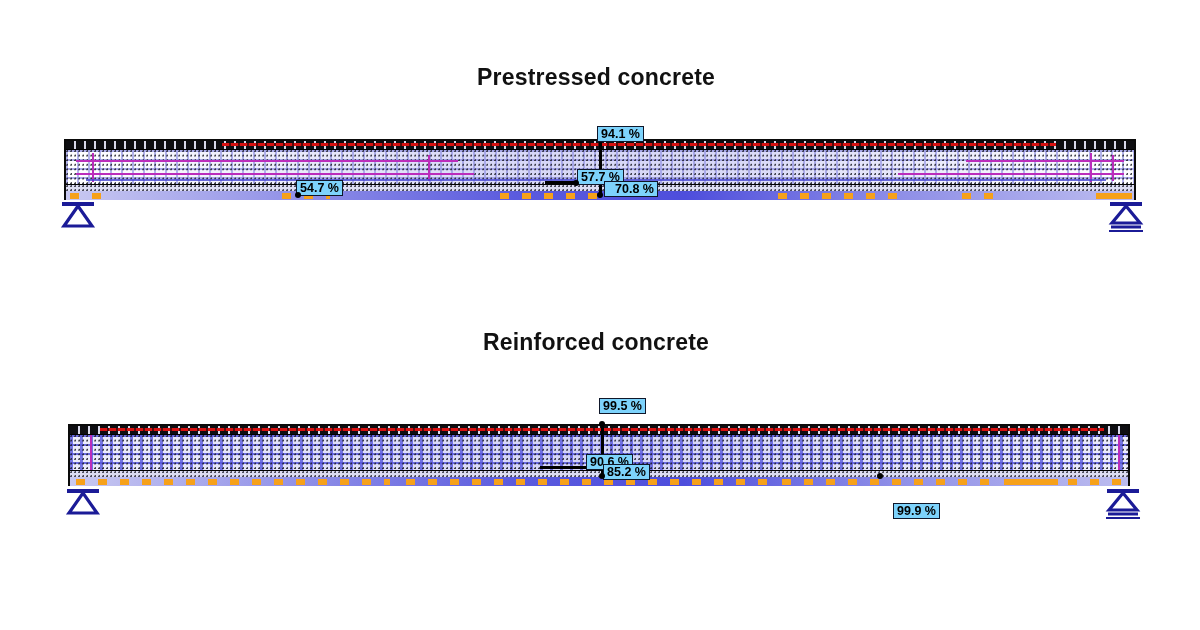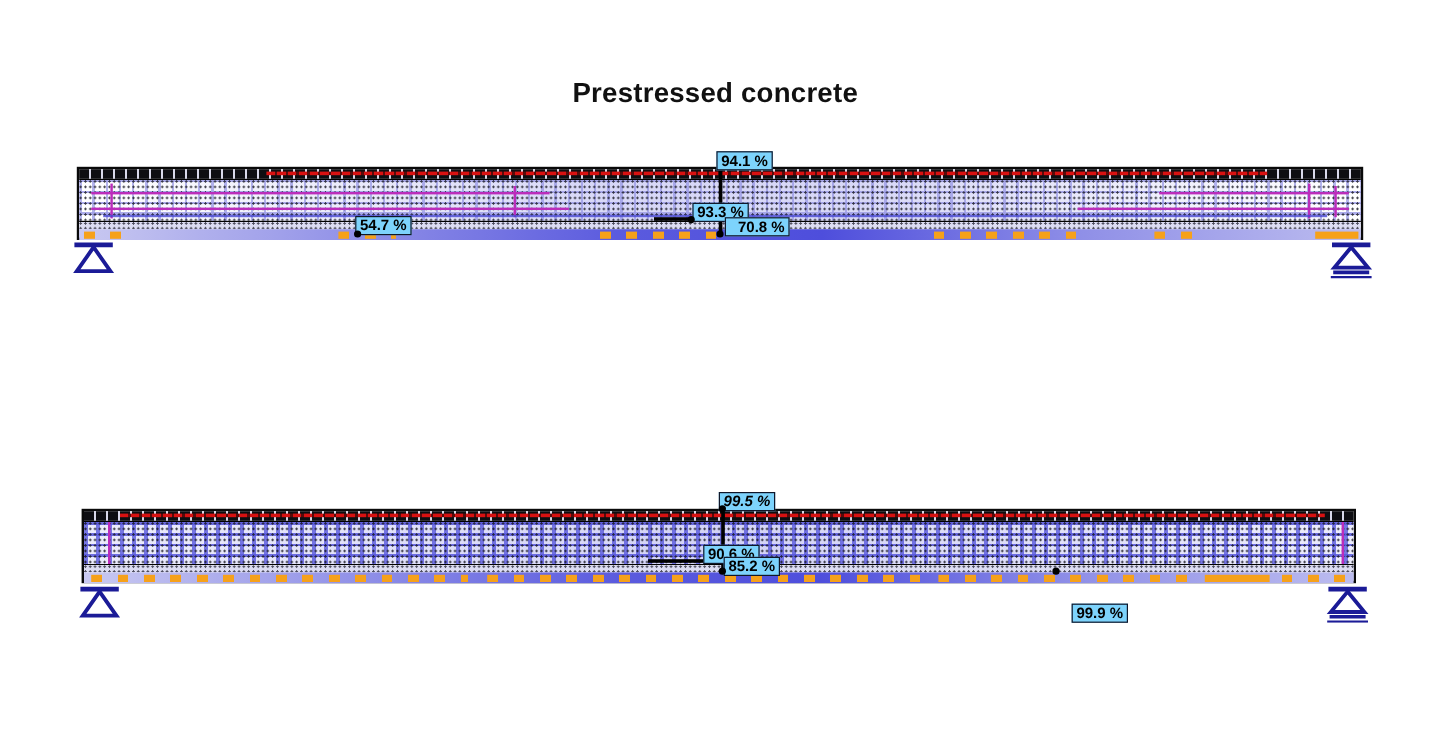--- a/index.html
+++ b/index.html
@@ -100,21 +100,21 @@
     position:absolute;
     background:#7dd3fc;border:1px solid #0f172a;
     font-size:12.5px;font-weight:bold;color:#000;
     line-height:14px;padding:0 3px;
     white-space:nowrap;z-index:30;
   }
   #lbl-1-top{left:597px;top:126px;}
   #lbl-1-botleft{left:296px;top:180px;}
   #lbl-1-mid{left:577px;top:169px;}
   #lbl-1-mid2{left:604px;top:181px;padding-left:10px;}
-  #lbl-2-top{left:599px;top:410px;font-style:italic;}
+  #lbl-2-top{left:599px;top:398px;}
   #lbl-2-mid{left:586px;top:454px;}
   #lbl-2-mid2{left:603px;top:464px;}
   #lbl-2-right{left:893px;top:459px;margin-top:44px;}
 
   .leader-dot{
     position:absolute;width:6px;height:6px;border-radius:50%;
     background:#000;z-index:31;
   }
   .leader-line{position:absolute;background:#000;z-index:29;}
 
@@ -165,38 +165,39 @@
     </div>
   </div>
 
   <div class="leader-line" data-name="leader-line" style="left:599px;top:140px;width:2.5px;height:56px;"></div>
   <div class="leader-dot" data-name="leader-dot" style="left:597px;top:192px;"></div>
   <div class="leader-dot" data-name="leader-dot" style="left:295px;top:192px;"></div>
   <div class="leader-dot" data-name="leader-dot" style="left:573px;top:180px;"></div>
 
   <div class="plabel" id="lbl-1-top" data-name="utilization-label">94.1 %</div>
   <div class="plabel" id="lbl-1-botleft" data-name="utilization-label">54.7 %</div>
-  <div class="plabel" id="lbl-1-mid" data-name="utilization-label">93.3 %</div>
+  <div class="plabel" id="lbl-1-mid" data-name="utilization-label">57.7 %</div>
   <div class="plabel" id="lbl-1-mid2" data-name="utilization-label">70.8 %</div>
 
   <div class="support" data-name="pinned-support-icon" style="left:59px;top:201px;">
     <svg width="38" height="28" viewBox="0 0 38 28">
       <line x1="3" y1="3" x2="35" y2="3" stroke="#1b1b97" stroke-width="4"></line>
       <path d="M19 5 L5 25 L33 25 Z" fill="none" stroke="#1b1b97" stroke-width="3.2" stroke-linejoin="miter"></path>
     </svg>
   </div>
   <div class="support" data-name="roller-support-icon" style="left:1107px;top:201px;">
     <svg width="38" height="31" viewBox="0 0 38 31">
       <line x1="3" y1="3" x2="35" y2="3" stroke="#1b1b97" stroke-width="4"></line>
       <path d="M19 5 L5 22 L33 22 Z" fill="none" stroke="#1b1b97" stroke-width="3.2"></path>
       <line x1="4" y1="26" x2="34" y2="26" stroke="#1b1b97" stroke-width="3"></line>
       <line x1="2" y1="30" x2="36" y2="30" stroke="#1b1b97" stroke-width="2"></line>
     </svg>
   </div>
 
+  <div class="section-title" id="title-2" data-name="section-title-reinforced">Reinforced concrete</div>
 
   <div class="beam" id="beam-2" data-name="beam-reinforced">
     <div class="strip-top" data-name="top-reinforcement-strip">
       <div class="red-line" data-name="top-reinforcement-utilization-red"></div>
     </div>
 
     <div class="beam-body" data-name="beam-mesh-body">
       <div class="tendon" data-name="edge-rebar-line" style="left:20px;top:0;width:2px;height:35px;"></div>
       <div class="tendon" data-name="edge-rebar-line" style="left:1048px;top:0;width:2px;height:35px;"></div>
 

